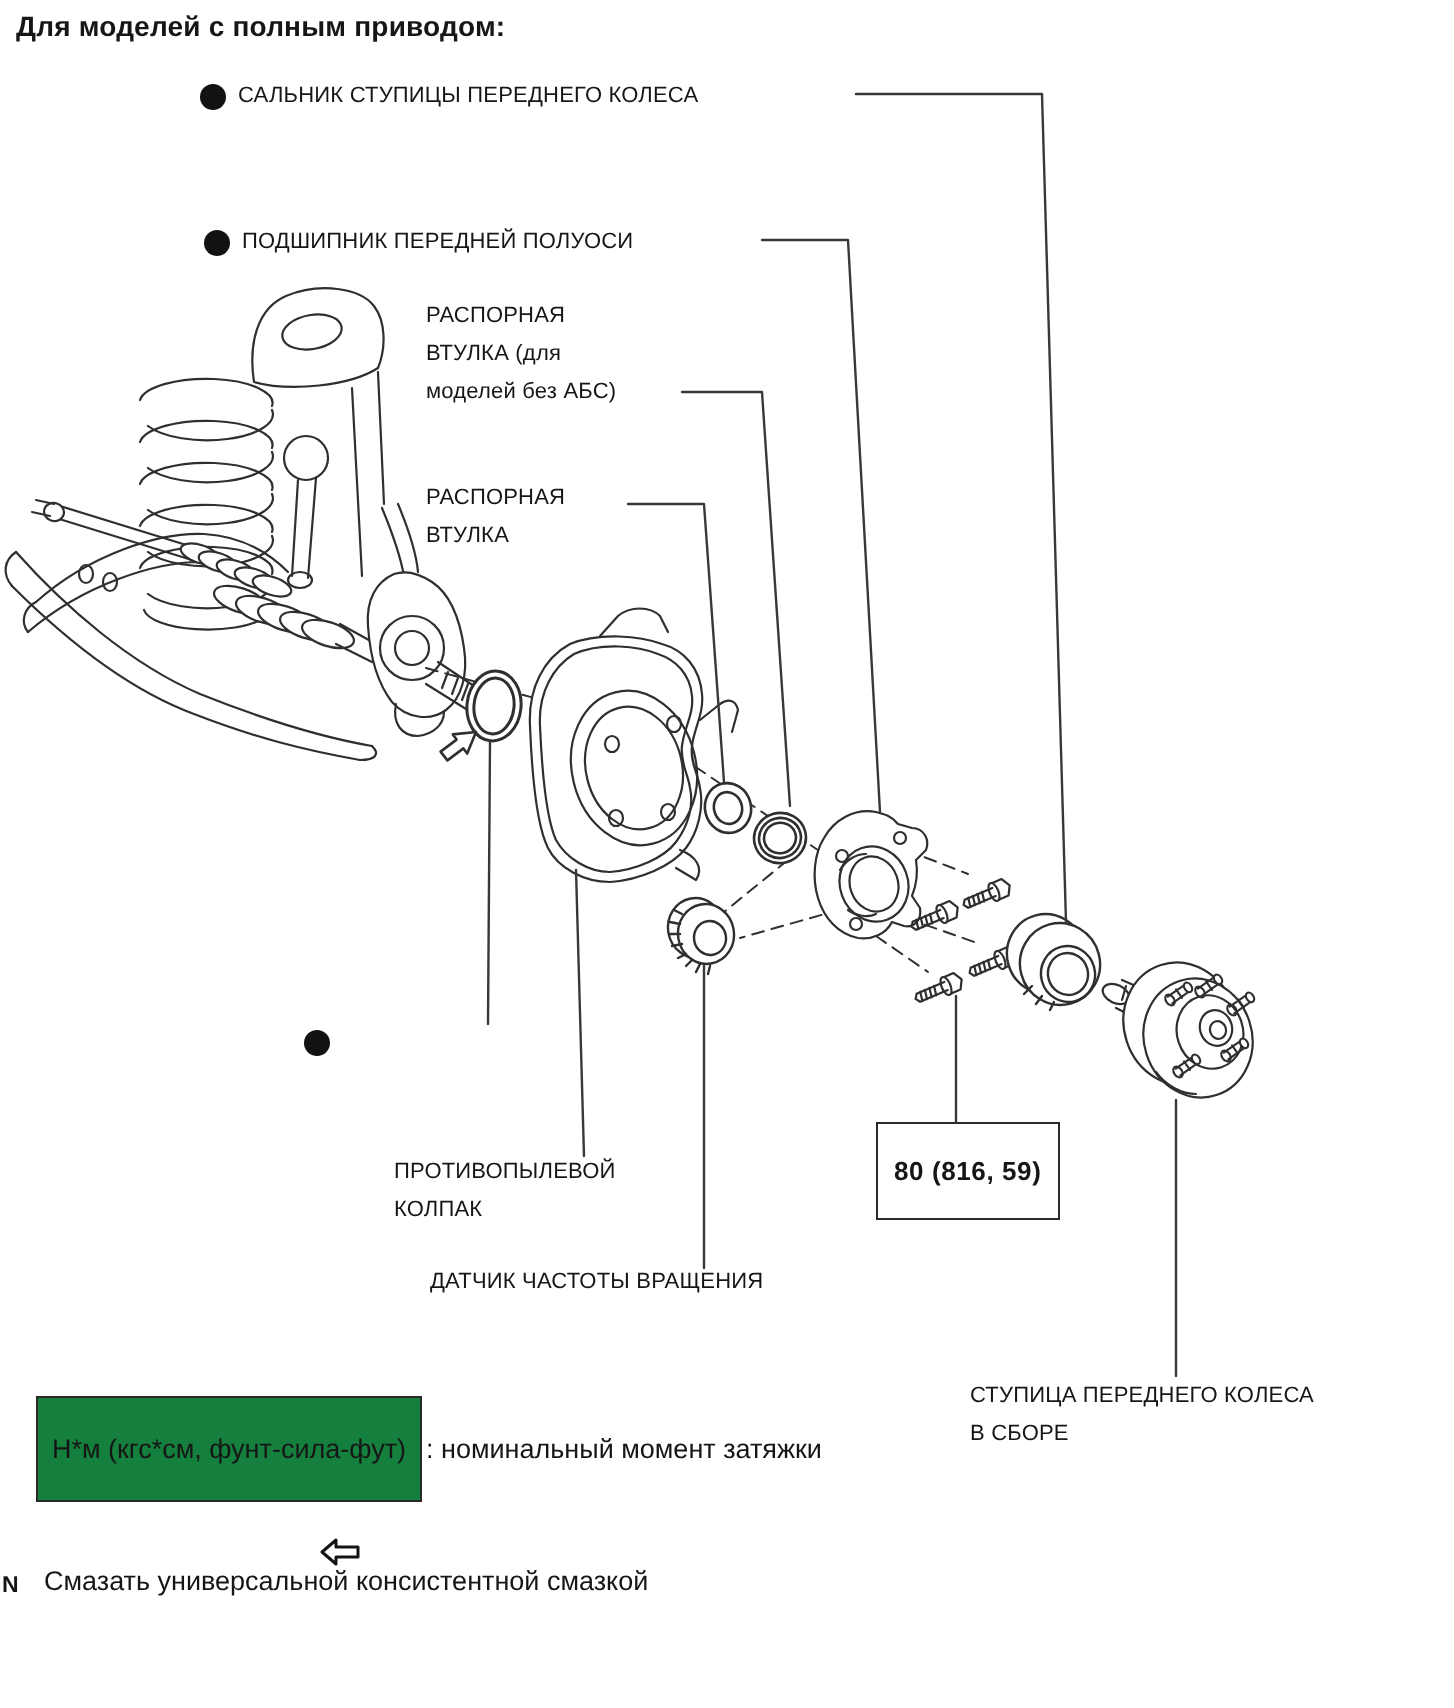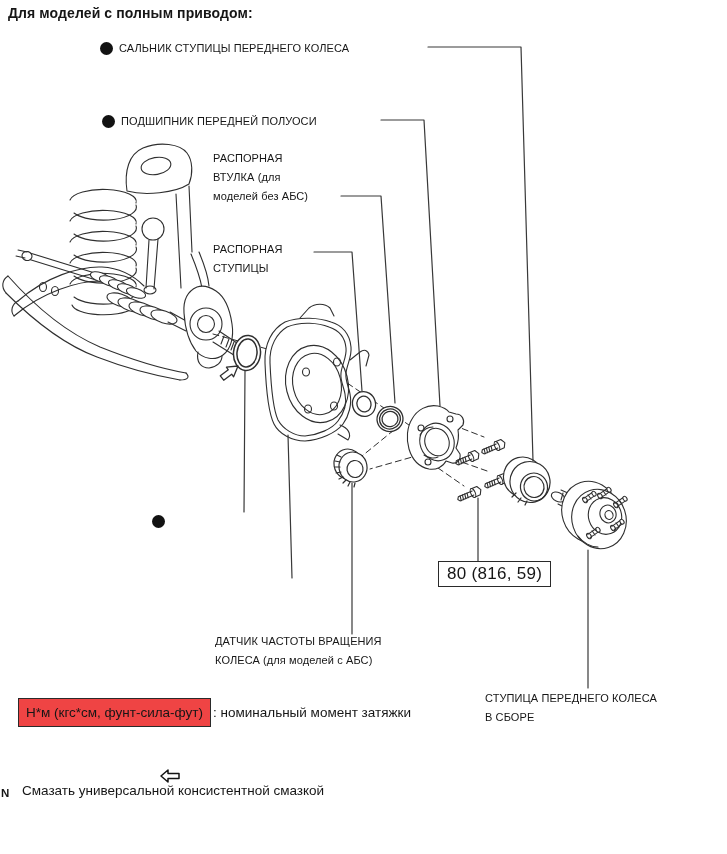--- a/index.html
+++ b/index.html
@@ -11,26 +11,26 @@
   .lbl{position:absolute;font-size:11px;line-height:19px;letter-spacing:.1px;white-space:nowrap;}
   .lbl .txt{display:block;}
   .row{display:flex;align-items:flex-start;}
   .bullet{
     display:inline-block;width:13px;height:13px;border-radius:50%;
     background:#121212;margin-right:6px;flex:0 0 auto;margin-top:3px;
   }
   #page-title{position:absolute;left:8px;top:5px;font-size:14px;font-weight:bold;letter-spacing:.1px;}
   #torque-box{
     position:absolute;left:438px;top:561px;border:1.6px solid #2a2a2a;
-    padding:2px 8px;font-size:17px;font-weight:normal;letter-spacing:.3px;background:#fff;
+    padding:16px 8px;font-size:13px;font-weight:bold;letter-spacing:.3px;background:#fff;
   }
   .legend-line{position:absolute;font-size:13.5px;white-space:nowrap;display:flex;align-items:center;}
   #legend-torque{left:18px;top:698px;}
   #legend-torque .units-box{
-    display:inline-block;border:1.4px solid #2a2a2a;padding:6px 7px;margin-right:2px;background:#ef4444;
+    display:inline-block;border:1.4px solid #2a2a2a;padding:18px 7px;margin-right:2px;background:#15803d;
   }
   #legend-single-use{left:22px;top:737px;}
   #legend-single-use .bullet{margin-top:0;}
   #legend-grease{left:22px;top:769px;flex-direction:column;}
   #legend-grease svg{margin-right:7px;display:block;}
   #corner-mark{position:absolute;left:1px;top:787px;font-size:11.5px;font-weight:bold;}
 </style>
 </head>
 <body>
 
@@ -269,31 +269,34 @@
   </div>
 
   <div class="lbl" style="left:213px;top:149px;">
     <span class="txt">РАСПОРНАЯ</span>
     <span class="txt">ВТУЛКА (для</span>
     <span class="txt">моделей без АБС)</span>
   </div>
 
   <div class="lbl" style="left:213px;top:240px;">
     <span class="txt">РАСПОРНАЯ</span>
-    <span class="txt">СТУПИЦЫ</span>
+    <span class="txt">ВТУЛКА</span>
   </div>
 
   <div class="lbl row" style="left:152px;top:512px;">
     <span class="bullet"></span>
   </div>
 
+  <div class="lbl" style="left:197px;top:577px;">
+    <span class="txt">ПРОТИВОПЫЛЕВОЙ</span>
+    <span class="txt">КОЛПАК</span>
+  </div>
 
   <div class="lbl" style="left:215px;top:632px;">
     <span class="txt">ДАТЧИК ЧАСТОТЫ ВРАЩЕНИЯ</span>
-    <span class="txt">КОЛЕСА (для моделей с АБС)</span>
   </div>
 
   <div class="lbl" style="left:485px;top:689px;">
     <span class="txt">СТУПИЦА ПЕРЕДНЕГО КОЛЕСА</span>
     <span class="txt">В СБОРЕ</span>
   </div>
 
   <div id="torque-box">80 (816, 59)</div>
 
   <div class="legend-line" id="legend-torque">

